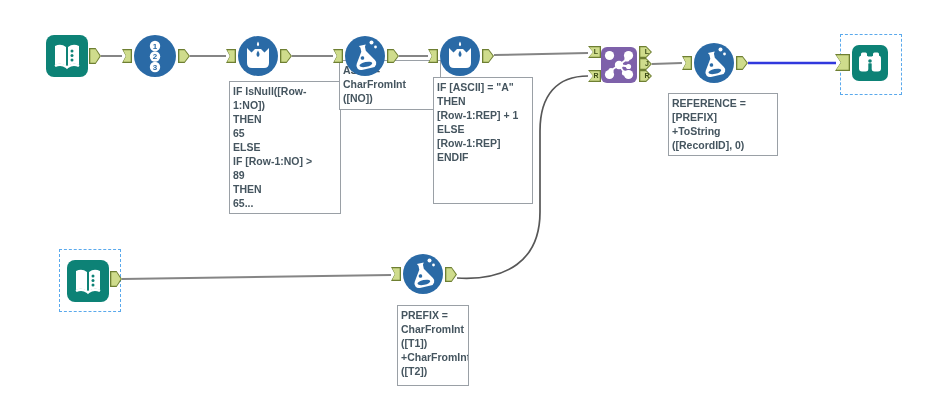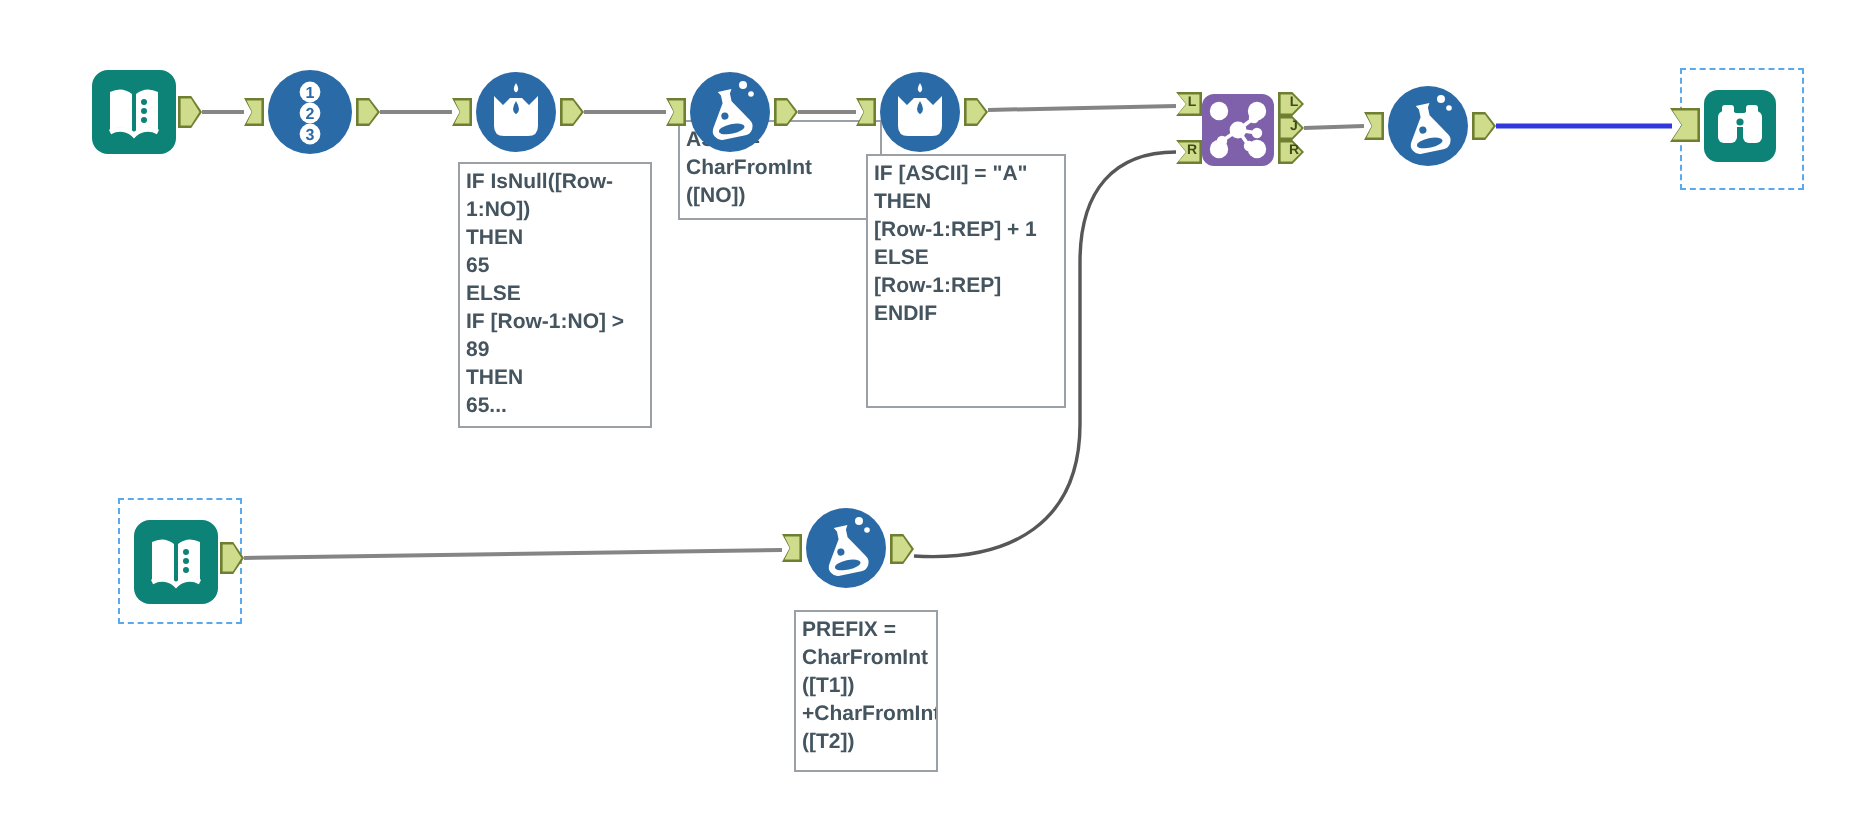--- a/index.html
+++ b/index.html
@@ -197,37 +197,41 @@
         <path d="M16.5 9 h7 l-1.2 2 v4 l7 11 a4.5 4.5 0 0 1 -3.8 7 h-11 a4.5 4.5 0 0 1 -3.8 -7 l7 -11 v-4 z" fill="#fff"></path>
         <ellipse cx="19.5" cy="28.5" rx="6.5" ry="2.4" fill="#2a6aa6"></ellipse>
         <circle cx="17.5" cy="21.5" r="1.8" fill="#2a6aa6"></circle>
       </g>
       <circle cx="26.5" cy="6.5" r="2" fill="#fff"></circle>
       <circle cx="30.5" cy="11" r="1.4" fill="#fff"></circle>
     </svg>
   </div>
   <div class="anchor anchor-out" style="left:445px;top:267px;width:12px;height:15px;"></div>
 
-  <div class="annotation" style="left:229px;top:81px;width:97px;height:133px;">IF IsNull([Row-
+  <div class="annotation" style="left:229px;top:81px;width:112px;height:133px;">IF IsNull([Row-
 1:NO])
 THEN
 65
 ELSE
 IF [Row-1:NO] &gt;
 89
 THEN
 65...</div>
   <div class="annotation" style="left:339px;top:60px;width:102px;height:50px;">ASCII =
 CharFromInt
 ([NO])</div>
   <div class="annotation" style="left:433px;top:77px;width:100px;height:127px;">IF [ASCII] = "A"
 THEN
 [Row-1:REP] + 1
 ELSE
 [Row-1:REP]
 ENDIF</div>
+  <div class="annotation" style="left:668px;top:93px;width:110px;height:63px;">REFERENCE =
+[PREFIX]
++ToString
+([RecordID], 0)</div>
   <div class="annotation" style="left:397px;top:305px;width:72px;height:81px;">PREFIX =
 CharFromInt
 ([T1])
 +CharFromInt
 ([T2])</div>
 
 </div>
 
 </body></html>

